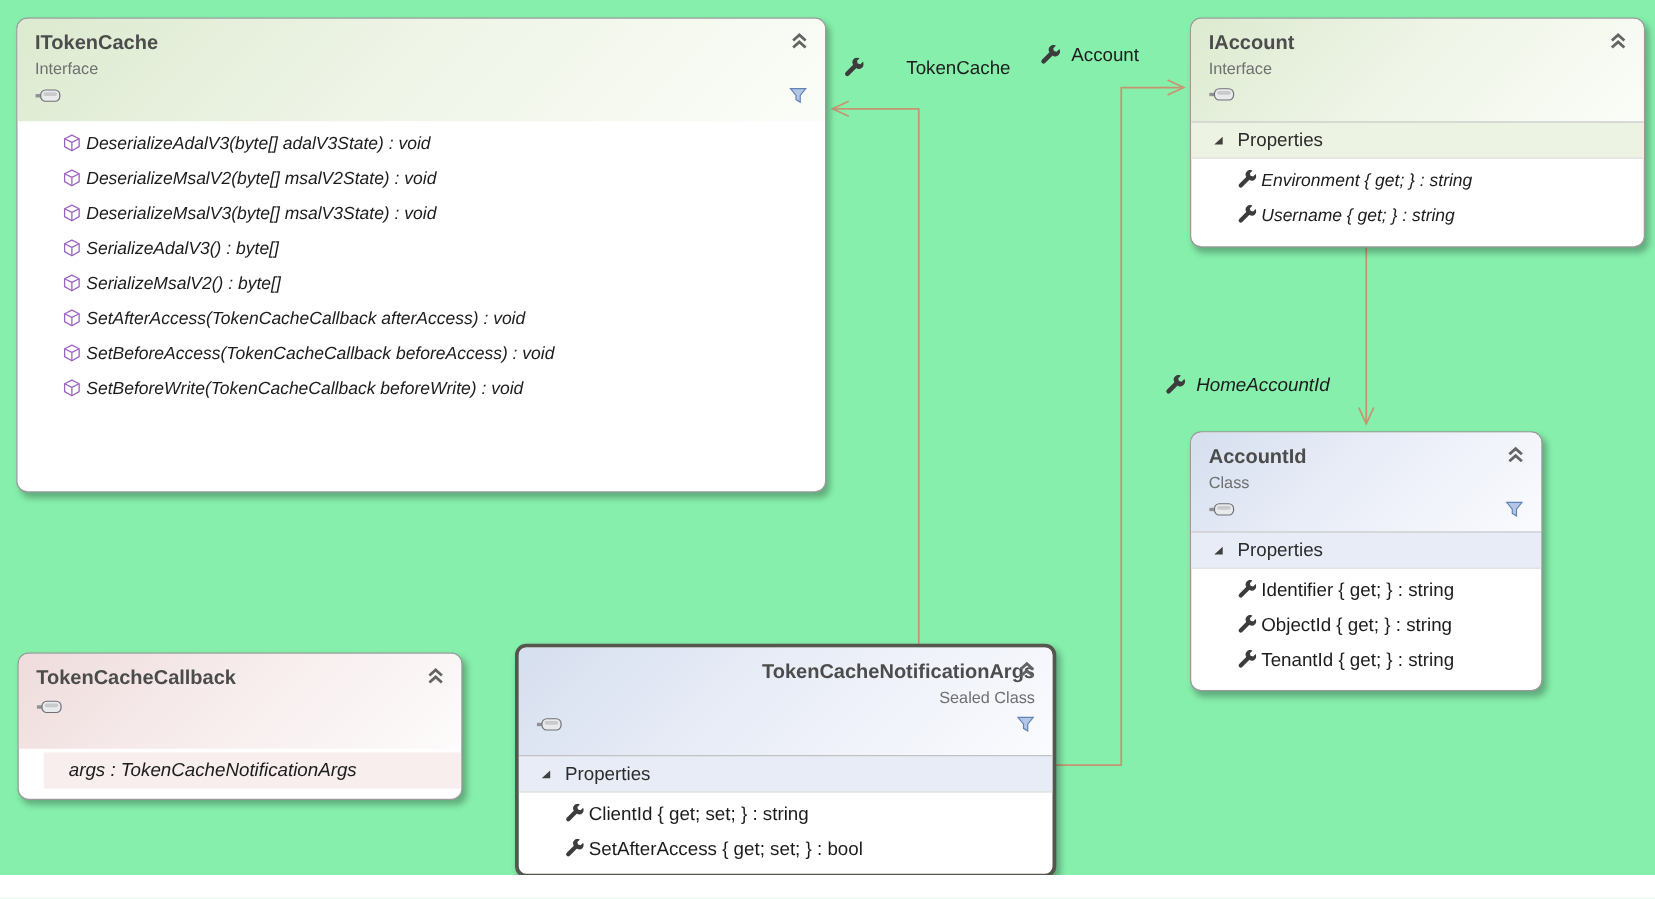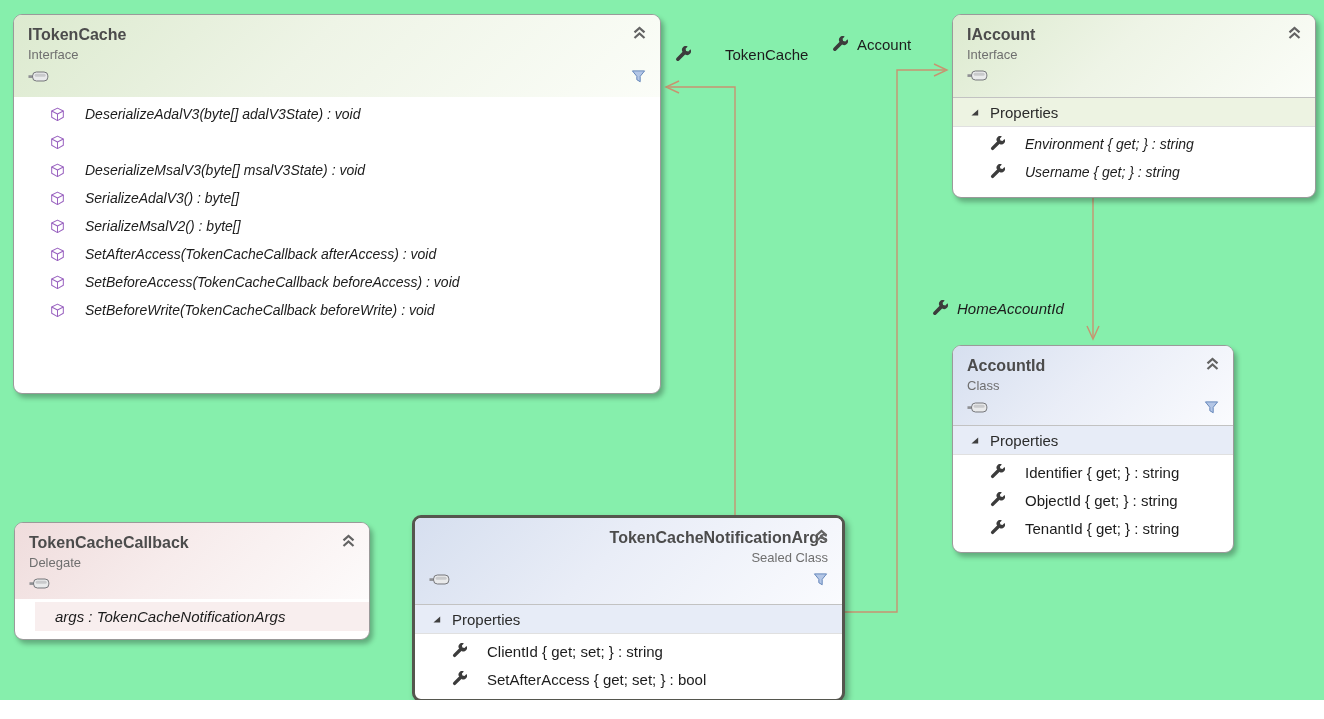--- a/index.html
+++ b/index.html
@@ -21,21 +21,21 @@
   .iconrow{display:flex;justify-content:space-between;align-items:center;margin-top:7px;}
   .chev{position:absolute;top:10px;right:12px;}
 
   .band{display:flex;align-items:center;gap:11px;box-sizing:border-box;height:30px;
         padding-left:17px;border-top:1px solid #c2c2c2;border-bottom:1px solid #e0e0e0;
         font-size:15px;color:#2b2b2b;}
   .green .band{background:#edf3e2;}
   .blue  .band{background:#e7ecf7;}
 
   .rows{padding-top:3px;}
-  .row{display:flex;align-items:center;gap:20px;height:28px;padding-left:36px;
+  .row{display:flex;align-items:center;gap:4px;height:28px;padding-left:36px;
        font-size:14px;color:#1c1c1c;white-space:nowrap;}
   .row.it{font-style:italic;}
   .row.big{font-size:15px;}
 
   .paramrow{box-sizing:border-box;margin:3px 0 18px 20px;height:29px;display:flex;align-items:center;
             padding-left:20px;background:#f8eeee;font-size:15px;color:#1c1c1c;font-style:italic;}
 
   
   .clabel{position:absolute;display:flex;align-items:center;gap:9px;font-size:15px;color:#1c1c1c;}
   .clabel.it span{font-style:italic;}
@@ -142,20 +142,21 @@
       <div class="row it">
         <svg class="ic member">
             <use href="#sym-cube"></use>
           </svg>
         <span>DeserializeAdalV3(byte[] adalV3State) : void</span>
       </div>
       <div class="row it">
         <svg class="ic member">
             <use href="#sym-cube"></use>
           </svg>
+        <span>DeserializeMsalV2(byte[] msalV2State) : void</span>
       </div>
       <div class="row it">
         <svg class="ic member">
             <use href="#sym-cube"></use>
           </svg>
         <span>DeserializeMsalV3(byte[] msalV3State) : void</span>
       </div>
       <div class="row it">
         <svg class="ic member">
             <use href="#sym-cube"></use>
@@ -264,21 +265,20 @@
             <use href="#sym-wrench"></use>
           </svg>
         <span>TenantId { get; } : string</span>
       </div>
     </div>
   </div>
 
   <div class="shape pink" id="box-tokencachecallback">
     <div class="hdr">
       <div class="title">TokenCacheCallback</div>
-      <div class="subtitle">Delegate</div>
       <div class="iconrow">
         <svg class="ic pillic">
             <use href="#sym-pill"></use>
           </svg>
       </div>
       <svg class="ic chevic chev">
           <use href="#sym-chevup"></use>
         </svg>
     </div>
     <div class="paramrow">

